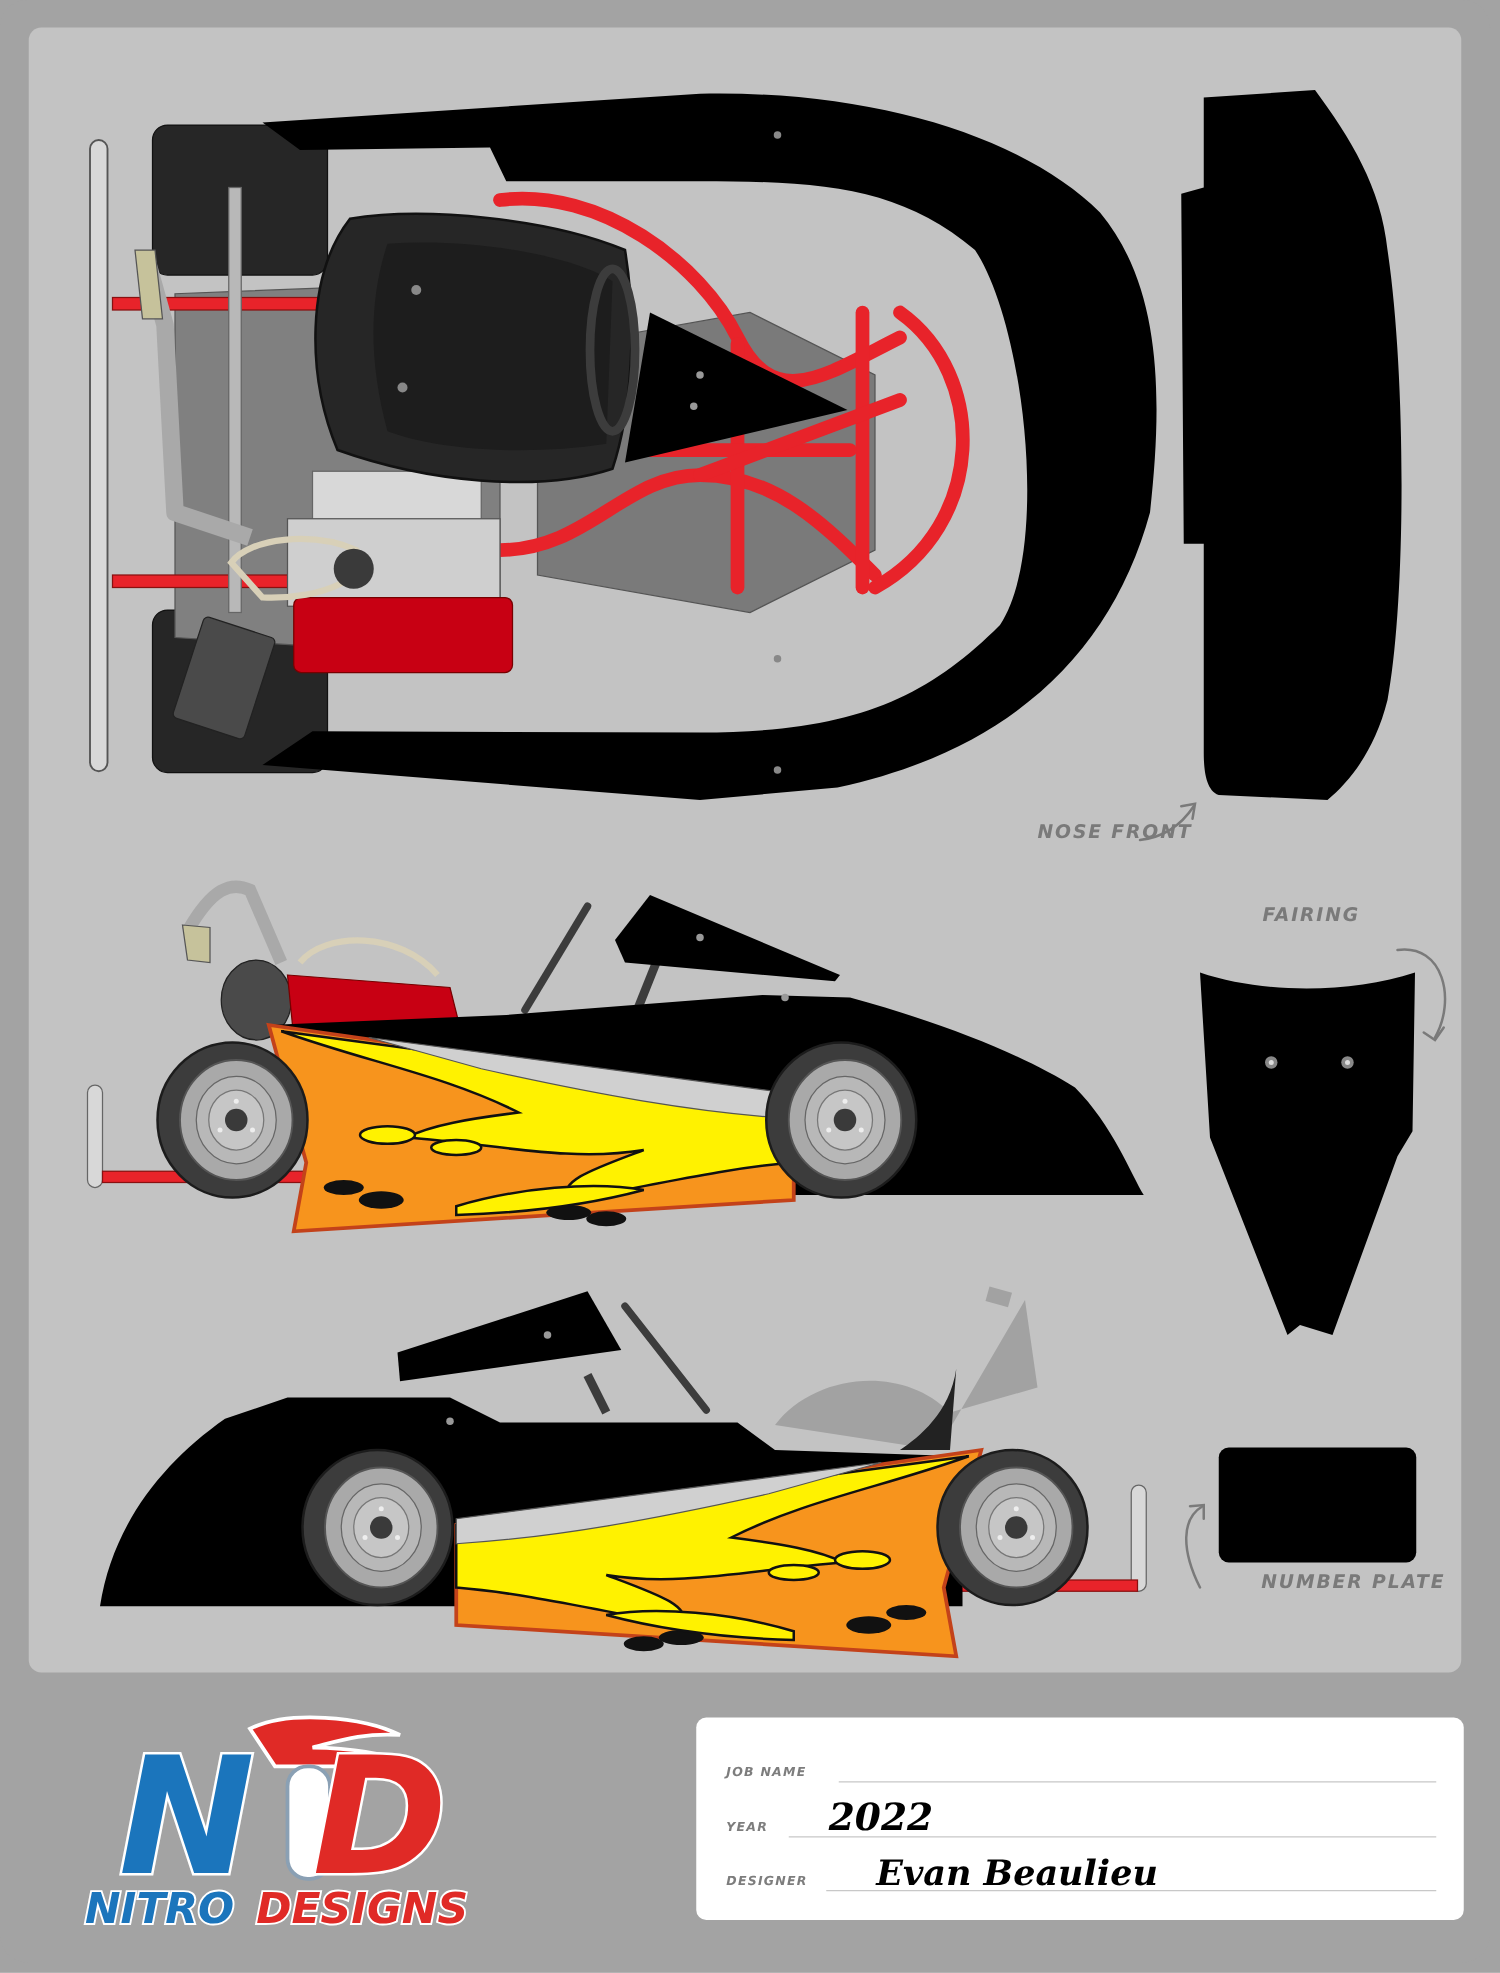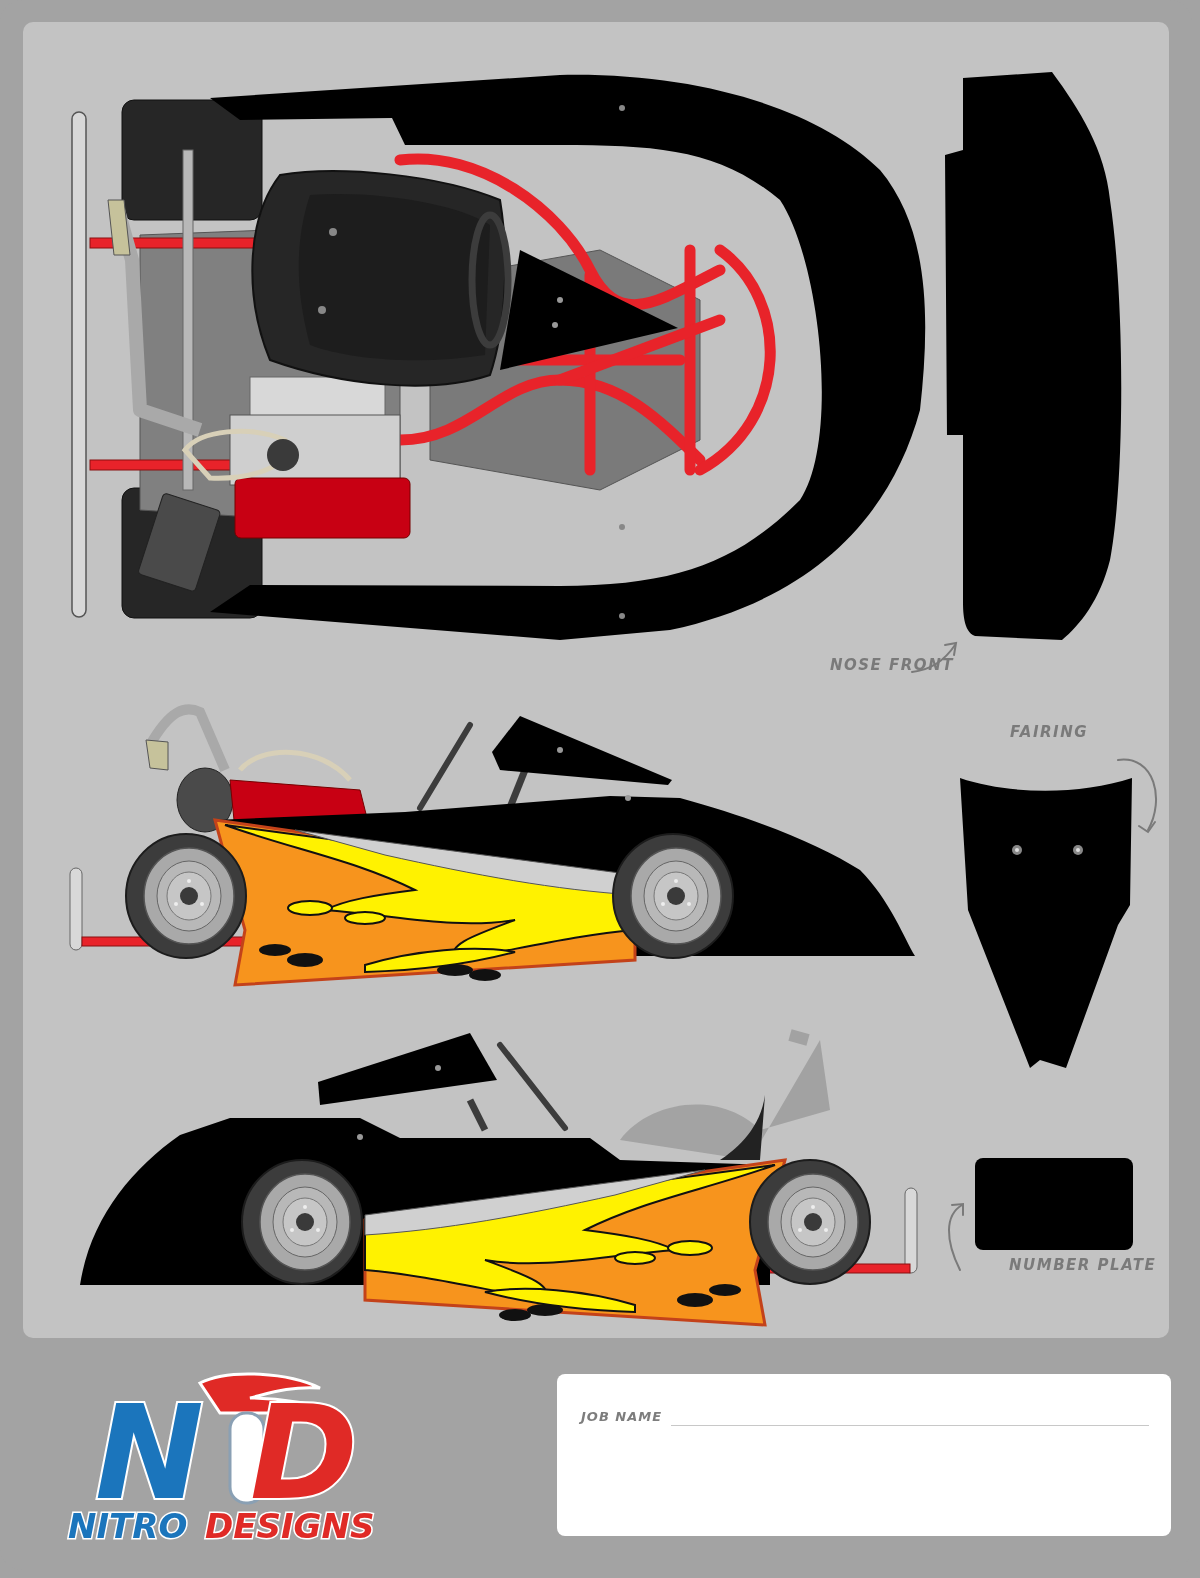--- a/index.html
+++ b/index.html
@@ -3,21 +3,21 @@
 <meta charset="utf-8">
 <style>
   html,body{margin:0;padding:0;}
   body{width:1200px;height:1578px;background:#a3a3a3;font-family:"Liberation Sans",sans-serif;position:relative;overflow:hidden;}
   .outer{position:absolute;left:0;top:0;width:1192px;height:1570px;border-radius:22px;background:#a3a3a3;}
   .canvas{position:absolute;left:23px;top:22px;width:1146px;height:1316px;background:#c3c3c3;border-radius:10px;}
   .art{position:absolute;left:0;top:0;width:1200px;height:1578px;}
   .lbl{position:absolute;font-family:"DejaVu Sans",sans-serif;font-style:italic;font-weight:bold;color:#7a7a7a;font-size:15px;letter-spacing:1.5px;}
   .infobox{position:absolute;left:557px;top:1374px;width:614px;height:162px;background:#fff;border-radius:8px;}
   .row{position:absolute;left:24px;right:22px;height:40px;}
-  .row .k{position:absolute;left:0;bottom:2px;font-family:"DejaVu Sans",sans-serif;font-style:italic;font-weight:bold;color:#7d7d7d;font-size:13px;letter-spacing:1px;}
+  .row .k{position:absolute;left:0;bottom:2px;font-family:"DejaVu Sans",sans-serif;font-style:italic;font-weight:bold;color:#7d7d7d;font-size:10px;letter-spacing:1px;}
   .row .line{position:absolute;bottom:0;right:0;height:1px;background:#c8c8c8;}
   .row .v{position:absolute;bottom:-2px;font-family:"DejaVu Serif",serif;font-style:italic;font-weight:bold;color:#000;}
   .logo{position:absolute;left:60px;top:1368px;width:410px;height:180px;}
 </style>
 </head>
 <body>
 
 <div class="outer"></div>
 <div class="canvas"></div>
 
@@ -186,13 +186,23 @@
     <text x="145" y="170" font-family="DejaVu Sans" font-weight="bold" font-style="italic" font-size="34" fill="#e02a26" stroke="#fff" stroke-width="3" paint-order="stroke">DESIGNS</text>
   </svg>
 </div>
 
 <div class="infobox">
   <div class="row" style="top:12px;">
     <span class="k">JOB NAME</span>
     <span class="line" style="left:90px;"></span>
     <span class="v" style="left:110px;font-size:22px;"></span>
   </div>
+  <div class="row" style="top:56px;">
+    <span class="k">YEAR</span>
+    <span class="line" style="left:50px;"></span>
+    <span class="v" style="left:82px;font-size:30px;">2022</span>
+  </div>
+  <div class="row" style="top:99px;">
+    <span class="k">DESIGNER</span>
+    <span class="line" style="left:80px;"></span>
+    <span class="v" style="left:120px;font-size:28px;">Evan Beaulieu</span>
+  </div>
 </div>
 
 </body></html>

